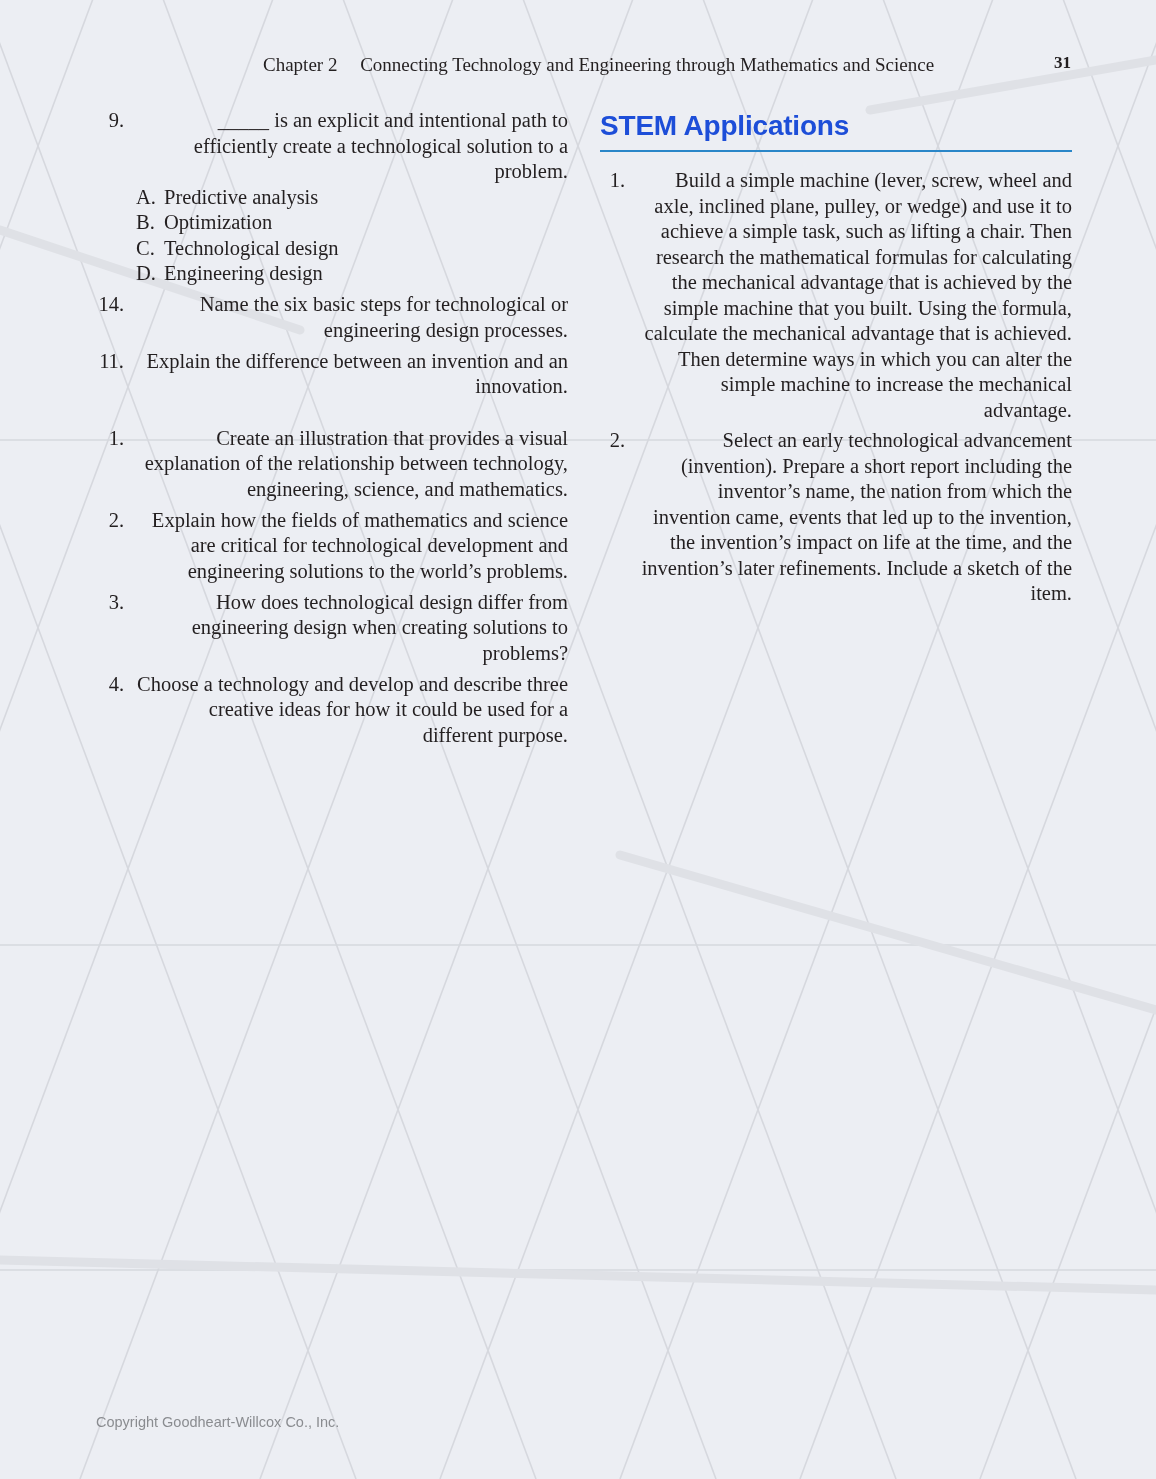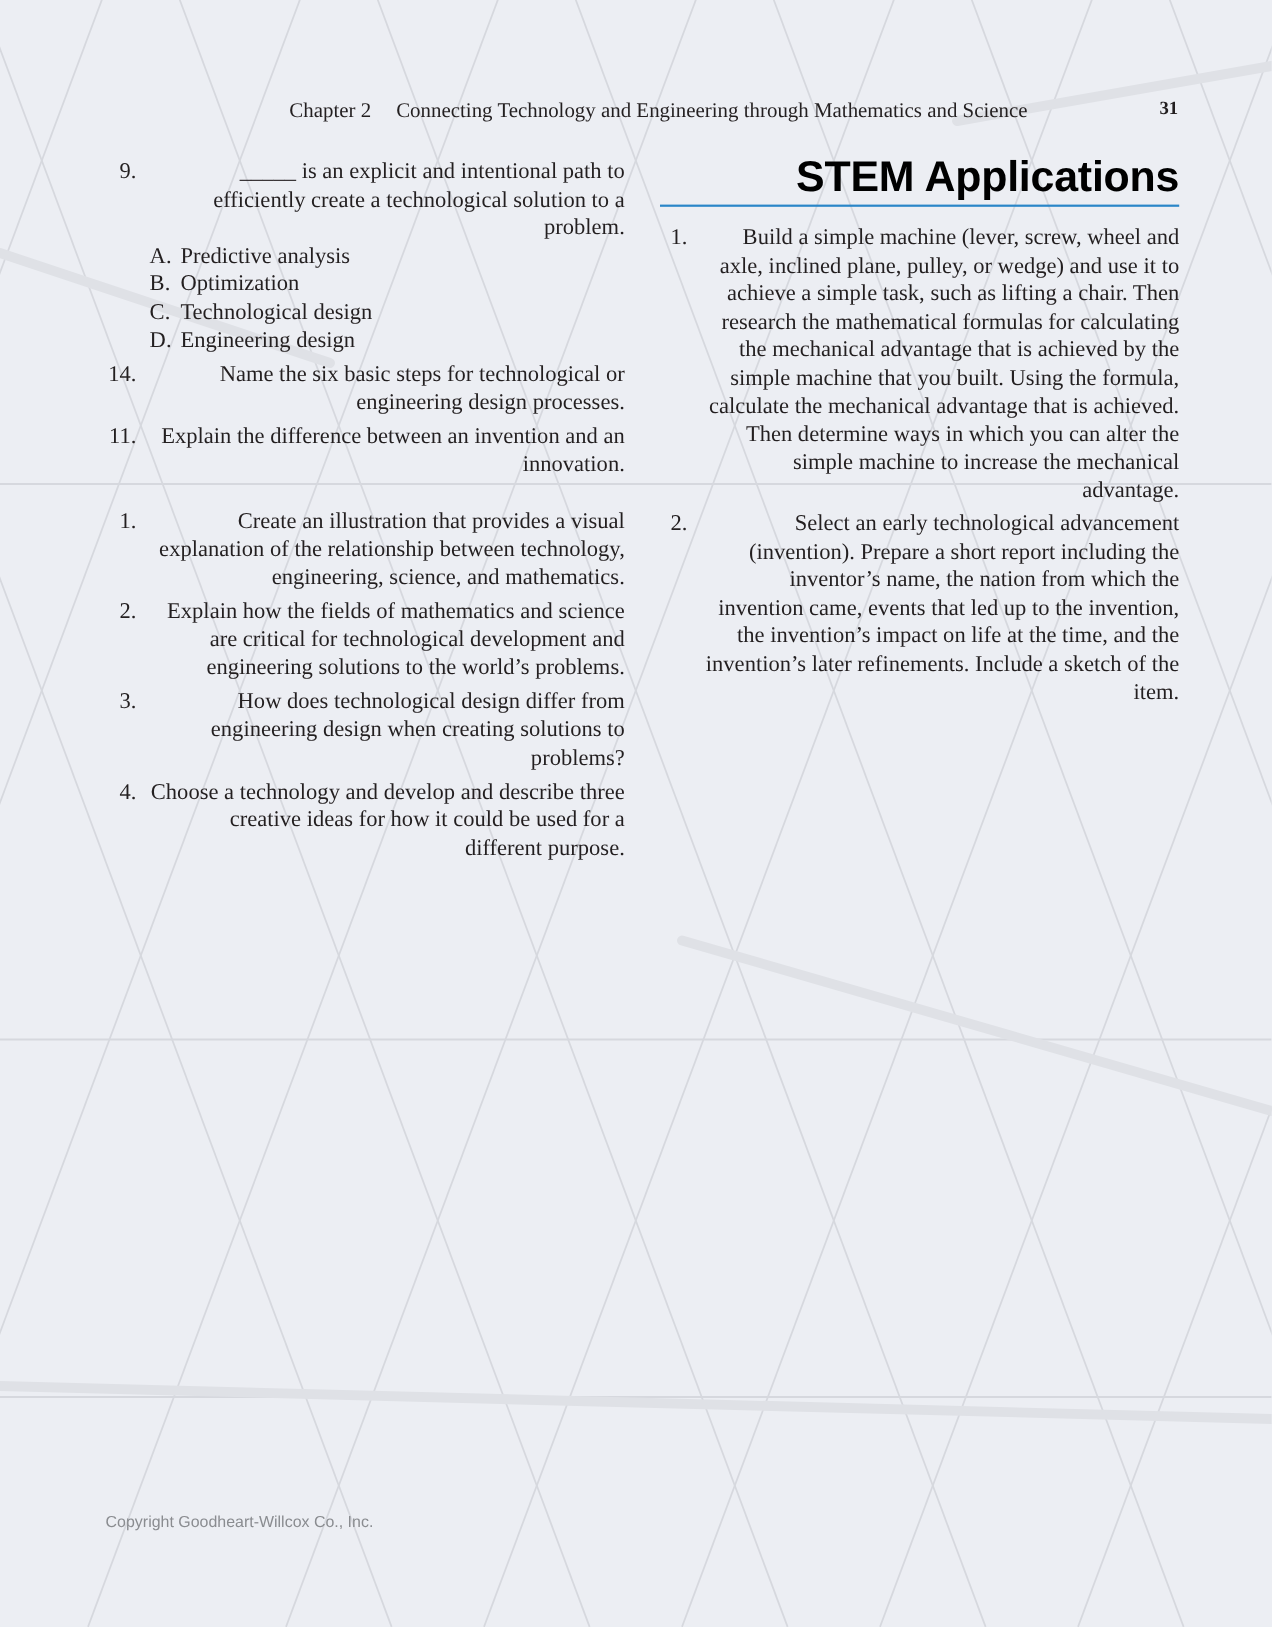--- a/index.html
+++ b/index.html
@@ -19,21 +19,20 @@
       position: absolute;
       left: 0; top: 0;
       width: 1156px; height: 1479px;
       z-index: 0;
     }
     .page {
       position: absolute;
       left: 0; top: 0;
       width: 1156px; height: 1217px;
       z-index: 1;
-      margin-top: 36px;
     }
     .running-head {
       position: absolute;
       top: 54px;
       left: 263px;
       width: 810px;
       font-family: "Liberation Serif", serif;
       font-size: 19px;
       color: #231f20;
       white-space: nowrap;
@@ -67,38 +66,37 @@
       text-align: right;
     }
     .item .text { display: block; text-align: right; }
     .choices { margin: 0; padding: 0; list-style: none; }
     .choice { position: relative; padding-left: 28px; }
     .choice .letter { position: absolute; left: 0; }
 
     .section-title {
       font-family: "Liberation Sans", sans-serif;
       font-weight: bold;
-      color: #000000;
-      font-size: 39px;
+      color: #1d4ed8;
+      font-size: 28px;
       line-height: 44px;
       padding-bottom: 2px;
       border-bottom: 2px solid #2a86c8;
       margin: 0 0 22px 0;
       letter-spacing: -0.2px;
-      text-align: right;
     }
     .ct-block { margin-top: 26px; }
     .col-right .section-title { margin-bottom: 16px; }
     .col-right .item { margin-bottom: 5px; }
     .col-right .item .num { width: 25px; }
 
     .footer {
       position: absolute;
       left: 96px;
-      top: 1340px;
+      top: 1414px;
       font-family: "Liberation Sans", sans-serif;
       font-size: 14.5px;
       color: #8a8c90;
     }
   </style>
 </head>
 <body>
 
 <svg class="bg" viewBox="0 0 1156 1479" xmlns="http://www.w3.org/2000/svg">
   <rect x="0" y="0" width="1156" height="1479" fill="#eceef3"></rect>

